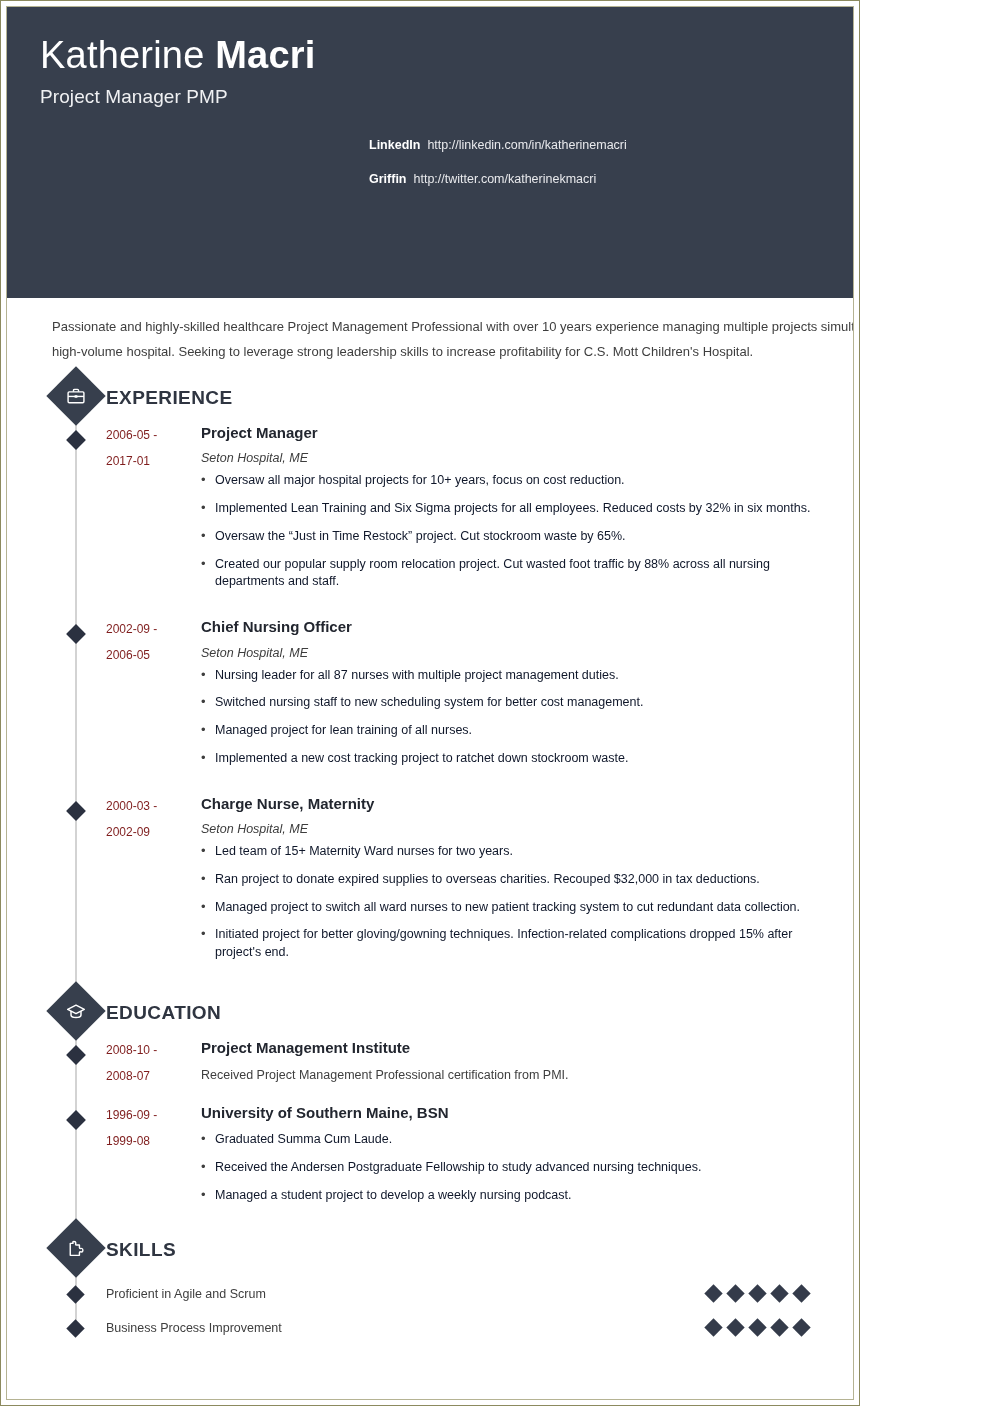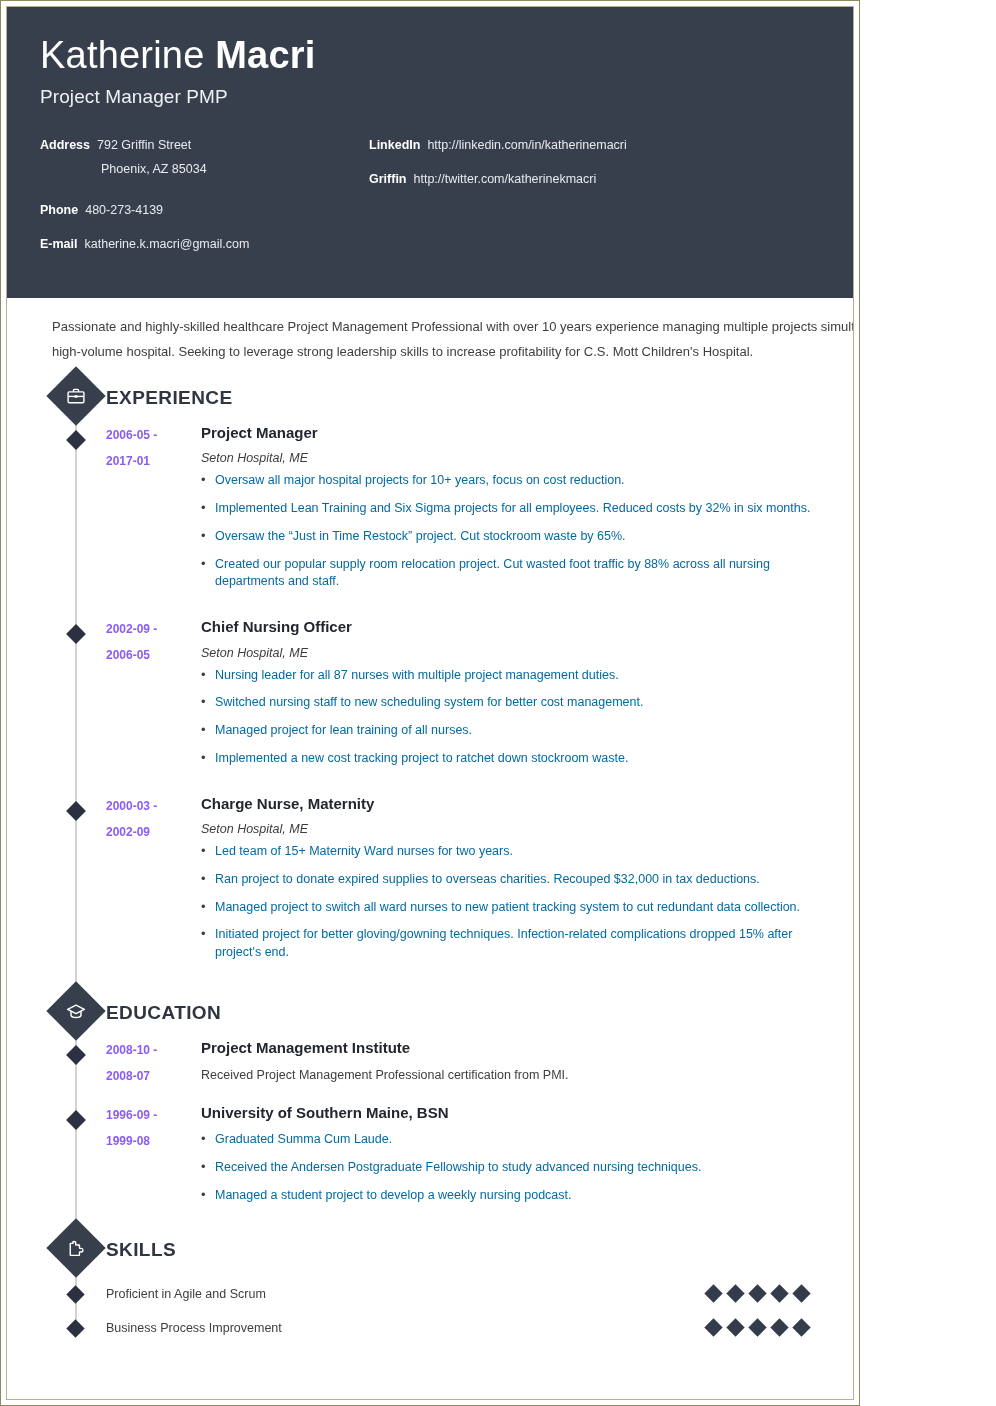--- a/index.html
+++ b/index.html
@@ -166,22 +166,22 @@
     width: 14px;
     height: 14px;
     background: #2b3140;
     transform: rotate(45deg);
   }
   .entry-row { display: flex; }
   .dates {
     width: 95px;
     flex: 0 0 95px;
     font-size: 12px;
-    font-weight: 700;
-    color: #8b5cf6;
+    font-weight: 400;
+    color: #7f1d1d;
     line-height: 1.0;
     padding-top: 4px;
   }
   .dates div + div { margin-top: 14px; }
   .entry-main { flex: 1; padding-left: 0px; }
   .entry-title {
     font-size: 15px;
     font-weight: 700;
     color: #22262f;
     line-height: 1.1;
@@ -201,21 +201,21 @@
   }
   ul.bullets {
     list-style: none;
     margin: 0;
     padding: 0;
   }
   ul.bullets li {
     position: relative;
     padding-left: 14px;
     font-size: 12.5px;
-    color: #0369a1;
+    color: #0f172a;
     line-height: 1.42;
     margin-bottom: 10px;
   }
   ul.bullets li:before {
     content: "\2022";
     position: absolute;
     left: 0;
     top: -1px;
     color: #3e3e3e;
     font-size: 13px;
@@ -265,38 +265,20 @@
   <div class="page-inner">
 
     <div class="header">
       <div class="name">
         <span>Katherine </span><b>Macri</b>
       </div>
       <div class="job-title">Project Manager PMP</div>
 
       <div class="contact-grid">
 
-        <div class="contact-left">
-          <div class="crow tight">
-            <span class="clabel">Address</span>
-            <span class="cval">792 Griffin Street</span>
-          </div>
-          <div class="addr-line2">Phoenix, AZ 85034</div>
-          <div class="gap-after-addr"></div>
-
-          <div class="crow">
-            <span class="clabel">Phone</span>
-            <span class="cval">480-273-4139</span>
-          </div>
-
-          <div class="crow tight">
-            <span class="clabel">E-mail</span>
-            <span class="cval">katherine.k.macri@gmail.com</span>
-          </div>
-        </div>
 
         <div class="contact-right">
           <div class="crow">
             <span class="clabel">LinkedIn</span>
             <span class="cval">http://linkedin.com/in/katherinemacri</span>
           </div>
           <div class="crow tight">
             <span class="clabel">Griffin</span>
             <span class="cval">http://twitter.com/katherinekmacri</span>
           </div>

